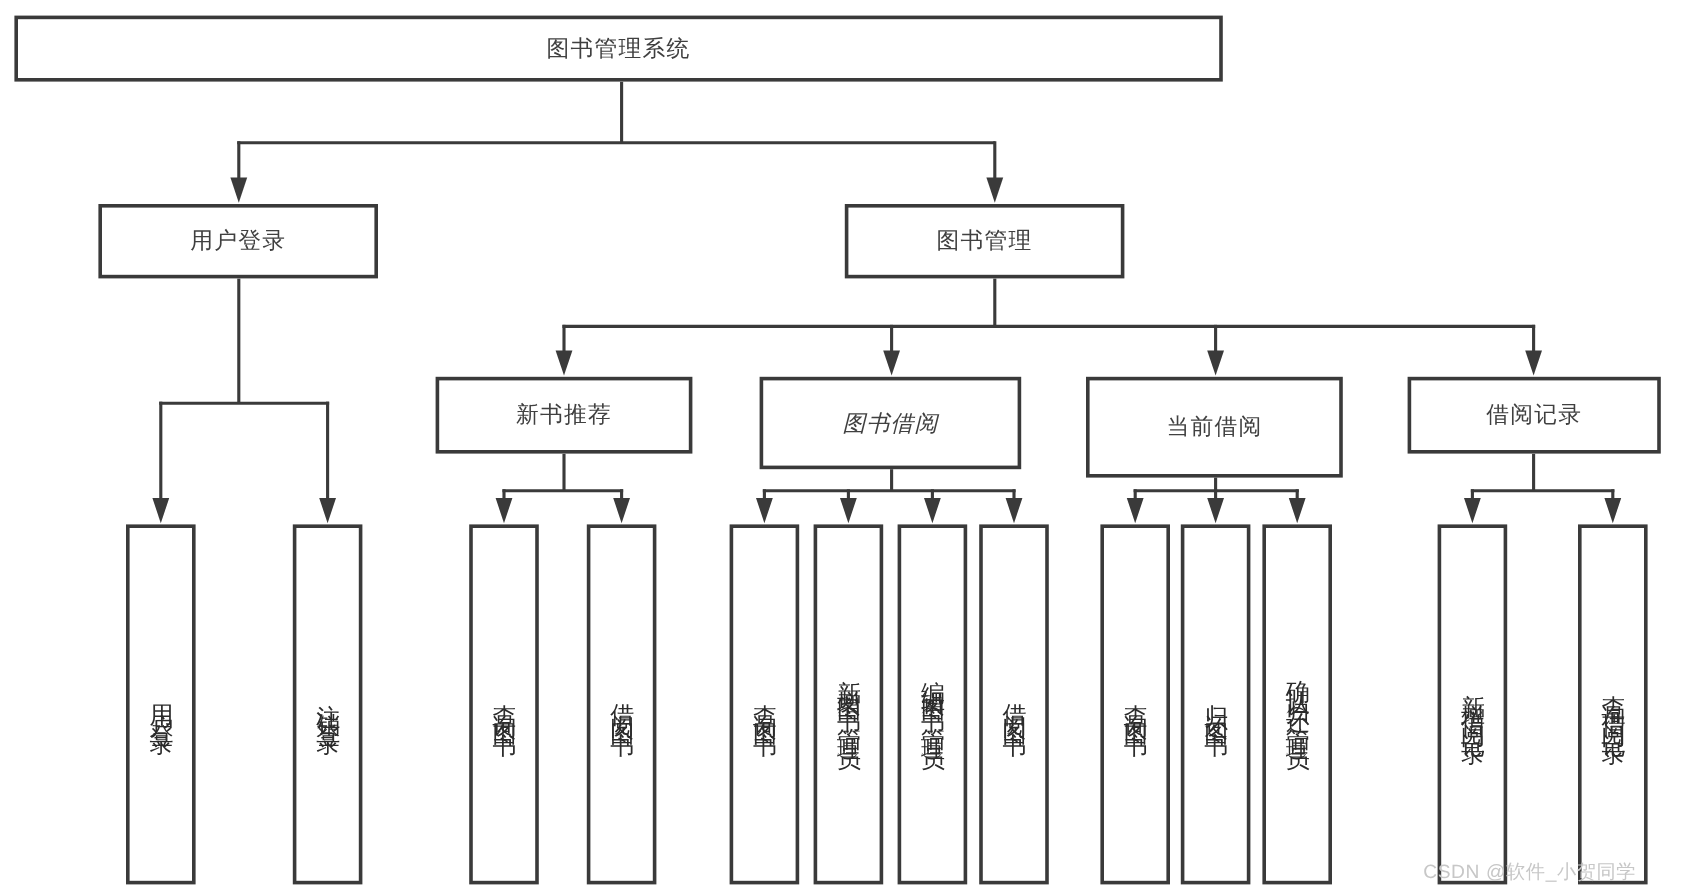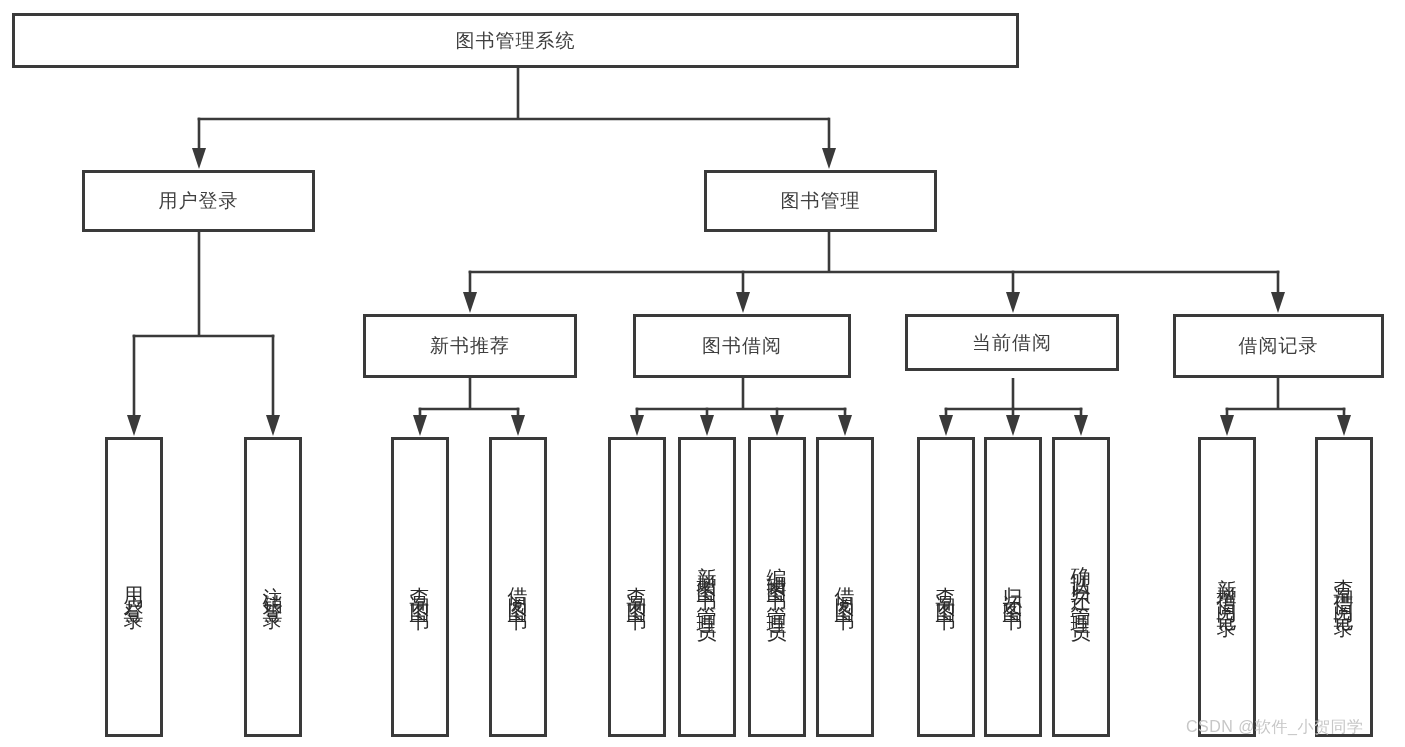--- a/index.html
+++ b/index.html
@@ -108,24 +108,24 @@
   <div class="hbox" style="left:82px; top:170px; width:233px; height:62px;">
     <span>用户登录</span>
   </div>
   <div class="hbox" style="left:704px; top:170px; width:233px; height:62px;">
     <span>图书管理</span>
   </div>
 
   <div class="hbox" style="left:363px; top:314px; width:214px; height:64px;align-items:center;">
     <span>新书推荐</span>
   </div>
-  <div class="hbox" style="left:633px; top:314px; width:218px; height:64px;">
+  <div class="hbox" style="left:633px; top:314px; width:218px; height:77px;font-style:italic;">
     <span>图书借阅</span>
   </div>
-  <div class="hbox" style="left:905px; top:314px; width:214px; height:57px;">
+  <div class="hbox" style="left:905px; top:314px; width:214px; height:84px;">
     <span>当前借阅</span>
   </div>
   <div class="hbox" style="left:1173px; top:314px; width:211px; height:64px;">
     <span>借阅记录</span>
   </div>
 
   <div class="vbox" style="left:105px;">
     <span class="vtext">用户登录</span>
   </div>
   <div class="vbox" style="left:244px;">

